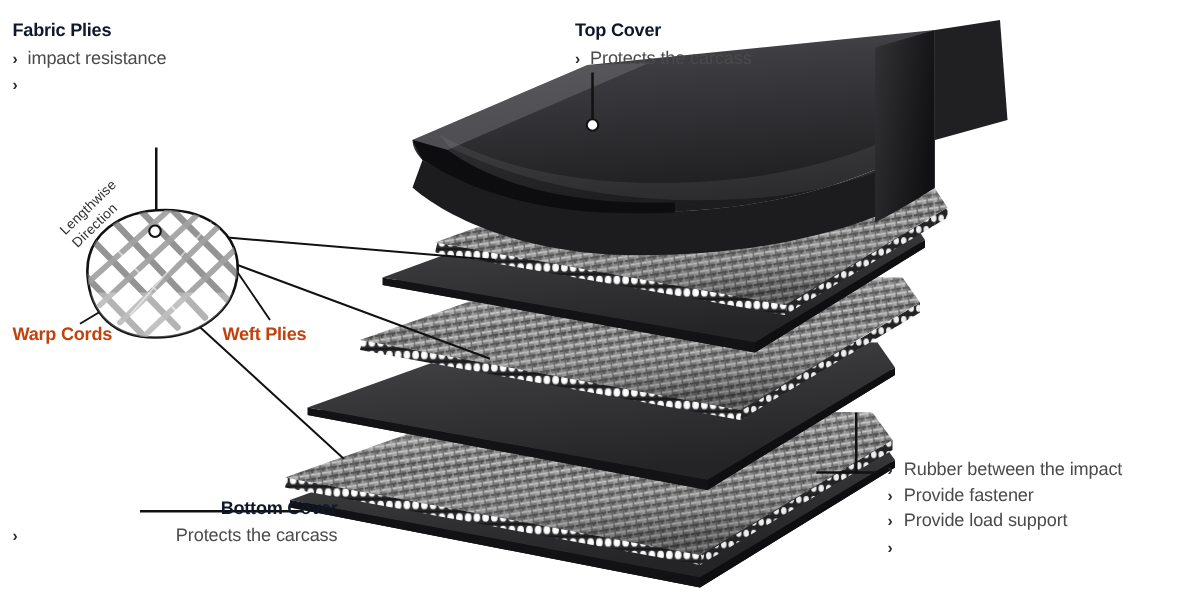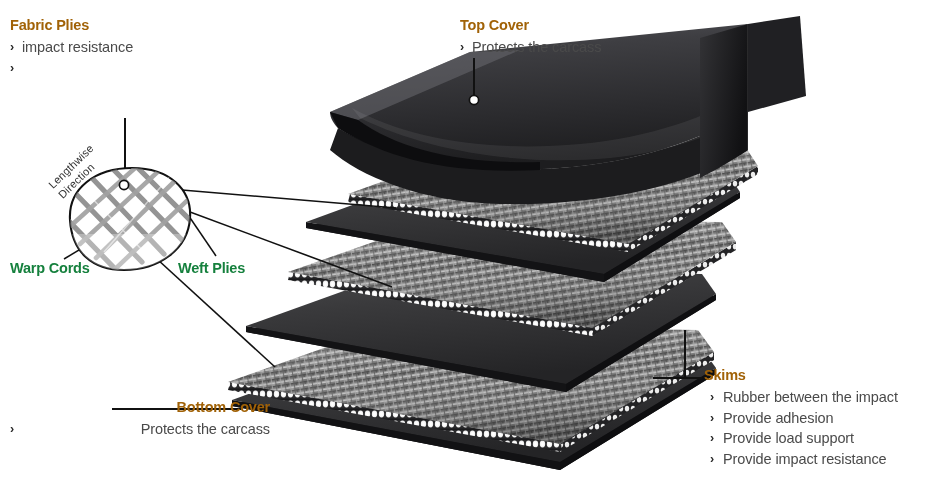--- a/index.html
+++ b/index.html
@@ -6,38 +6,38 @@
   body{
     width:947px;height:480px;position:relative;overflow:hidden;
     font-family:"Liberation Sans", sans-serif;
     -webkit-font-smoothing:antialiased;
   }
   .stage{position:absolute;inset:0;}
 
   
   .callout{position:absolute;}
   .callout .title{
-    font-weight:bold;font-size:14.5px;color:#a16207;
+    font-weight:bold;font-size:14.5px;color:#0f172a;
     letter-spacing:-0.2px;line-height:18px;margin-bottom:3px;
   }
   .callout ul{list-style:none;margin:0;padding:0;}
   .callout li{
     position:relative;padding-left:12px;
     font-size:14.5px;color:#4a4a4a;line-height:20.5px;
     letter-spacing:-0.1px;
   }
   .callout li .chev{
     position:absolute;left:0;top:0;color:#2b2b2b;
     font-weight:bold;font-size:12.5px;line-height:20.5px;
   }
   .callout.indented li{padding-left:19px;}
   .callout.indented li .chev{left:6px;}
 
   .lbl-bold{
-    position:absolute;font-weight:bold;font-size:14.5px;color:#15803d;
+    position:absolute;font-weight:bold;font-size:14.5px;color:#c2410c;
     letter-spacing:-0.2px;white-space:nowrap;
   }
 
   
   .lead{position:absolute;background:#111;}
   .lead.v{width:1.6px;}
   .lead.h{height:1.6px;}
 
   
   .mag-wrap{position:absolute;left:52px;top:158px;width:150px;height:118px;}
@@ -295,37 +295,35 @@
     <div class="title">Bottom Cover</div>
     <ul>
       <li>
         <span class="chev">›</span>
         <span>Protects the carcass</span>
       </li>
     </ul>
   </div>
 
   <div class="callout indented" style="left:704px;top:366px;width:240px;">
-    <div class="title">Skims</div>
     <ul>
       <li>
         <span class="chev">›</span>
         <span>Rubber between the impact</span>
       </li>
       <li>
         <span class="chev">›</span>
-        <span>Provide adhesion</span>
+        <span>Provide fastener</span>
       </li>
       <li>
         <span class="chev">›</span>
         <span>Provide load support</span>
       </li>
       <li>
         <span class="chev">›</span>
-        <span>Provide impact resistance</span>
       </li>
     </ul>
   </div>
 
   <div class="lbl-bold" style="left:10px;top:260px;">Warp Cords</div>
   <div class="lbl-bold" style="left:178px;top:260px;">Weft Plies</div>
 
 </div>
 
 </body></html>

